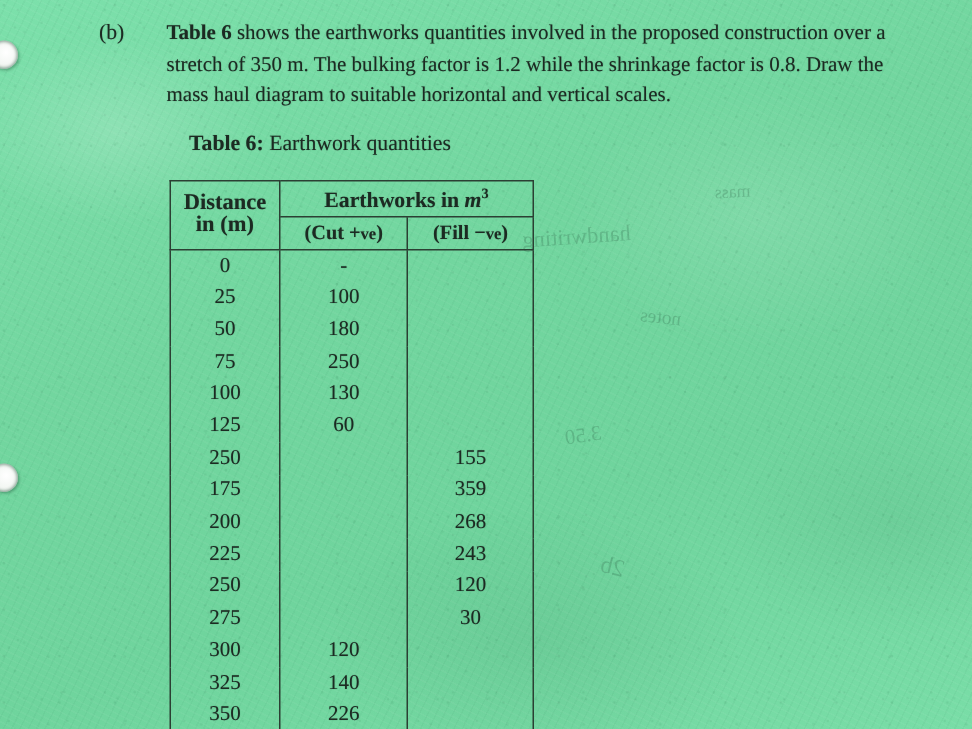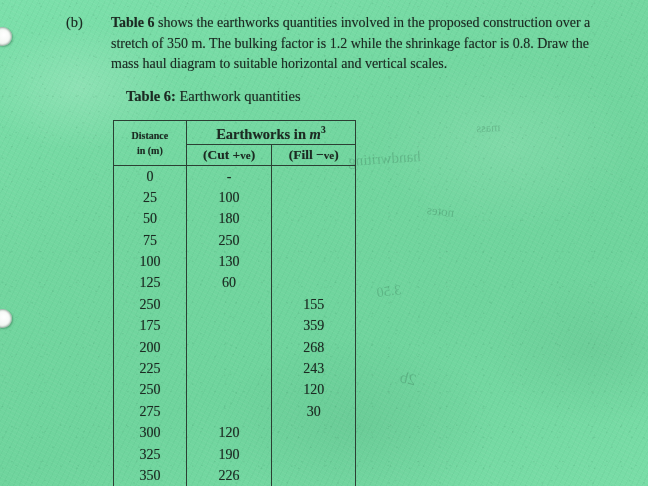--- a/index.html
+++ b/index.html
@@ -118,21 +118,21 @@
   }
   #earthworks-table th {
     font-weight: bold;
     line-height: 15px;
     padding: 2px 3px;
   }
   .col-dist  { width: 73px; }
   .col-cut   { width: 86px; }
   .col-fill  { width: 84px; }
 
-  th.dist-head { font-size: 10px; text-align: left; padding-left: 6px; }
+  th.dist-head { font-size: 15px; text-align: left; padding-left: 6px; }
   th.span-head { font-size: 14.5px; }
   th.sub-head  { font-size: 13.5px; font-weight: bold; text-align: left; padding-left: 6px; }
   th.sub-head .sm { font-size: 11px; }
   .m3 { font-style: italic; margin-top: 8px; }
   .m3 sup { font-size: 9.5px; font-style: normal; }
 
   #earthworks-table tbody td {
     height: 21.4px;
     font-size: 14px;
     border-left: 1.3px solid #2b3f33;
@@ -261,21 +261,21 @@
             <td></td>
             <td>30</td>
           </tr>
           <tr>
             <td>300</td>
             <td>120</td>
             <td></td>
           </tr>
           <tr>
             <td>325</td>
-            <td>190</td>
+            <td>140</td>
             <td></td>
           </tr>
           <tr>
             <td>350</td>
             <td>226</td>
             <td></td>
           </tr>
         </tbody>
     </table>
 

